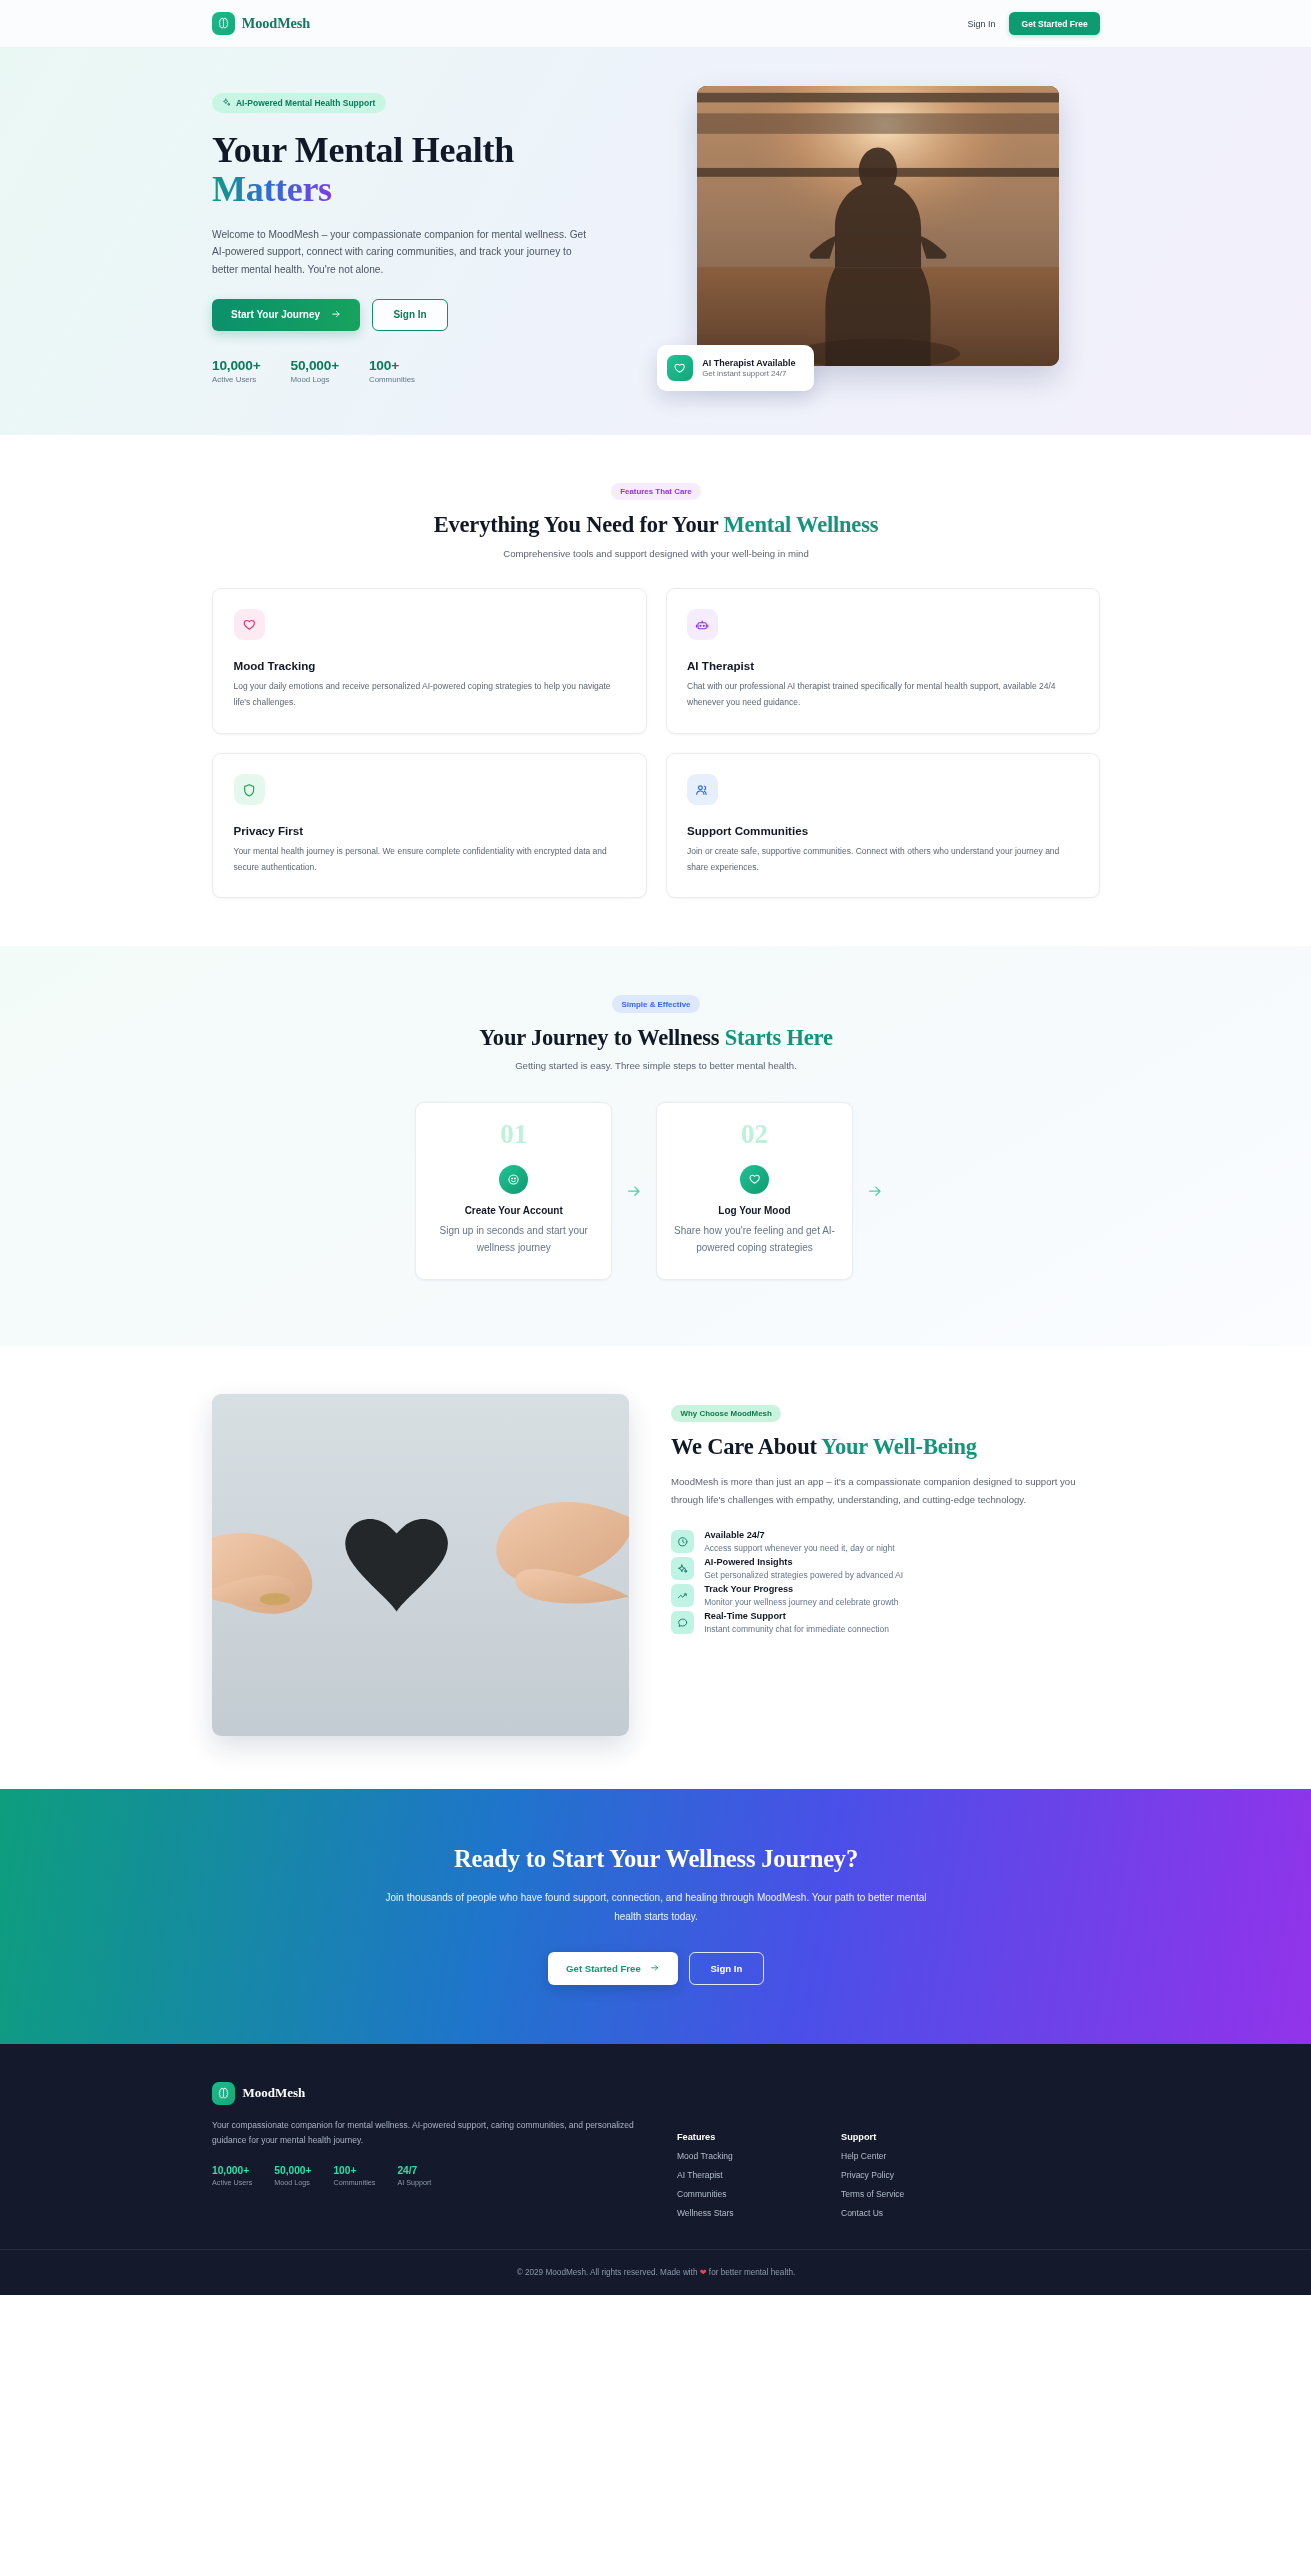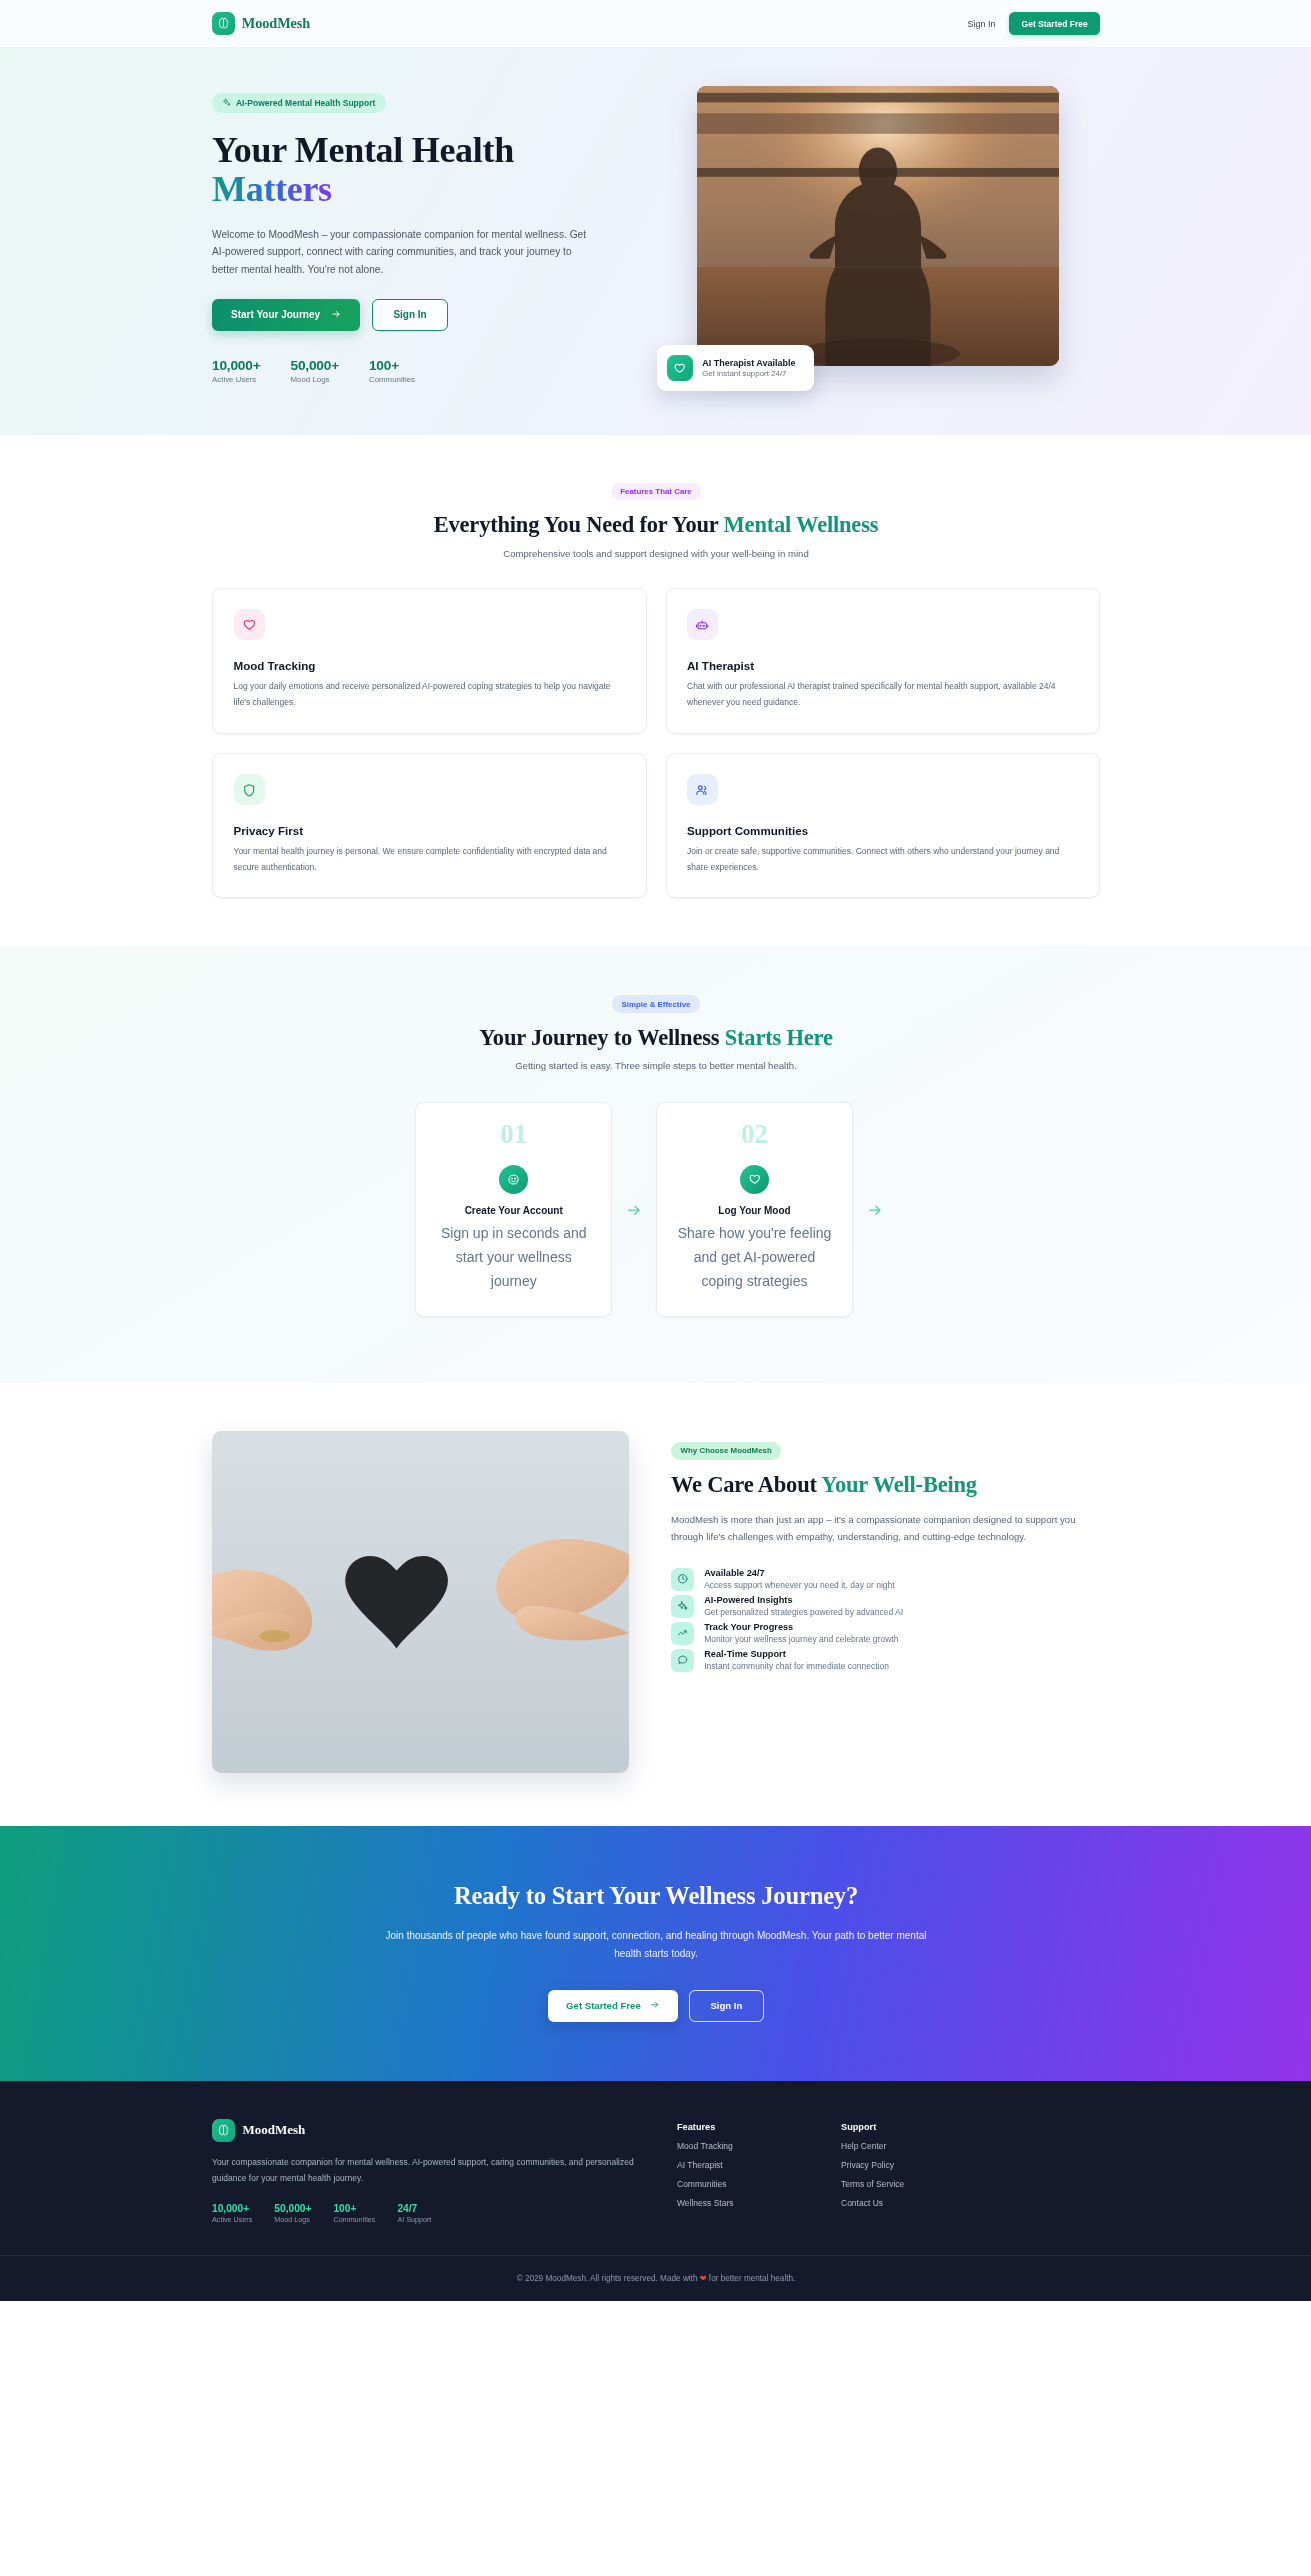--- a/index.html
+++ b/index.html
@@ -125,21 +125,21 @@
     width:197px; padding:18px 15px 23px; text-align:center;
     box-shadow:0 0.7px 2px rgba(16,24,40,.05);
   }
   .step-num { font-family:"Liberation Serif", serif; font-size:27px; font-weight:700; color:#bdf0dd; line-height:1; }
   .step-ic {
     width:29px; height:29px; border-radius:50%; margin:16.4px auto 0;
     background:linear-gradient(135deg,#1fc495,#0f9a70);
     display:flex; align-items:center; justify-content:center;
   }
   .step-title { font-size:10px; font-weight:700; color:#111827; margin-top:11px; }
-  .step-desc { font-size:14px; line-height:1.7; color:#64748b; margin-top:6.1px; }
+  .step-desc { font-size:10px; line-height:1.7; color:#64748b; margin-top:6.1px; }
   .step-arrow { display:flex; align-items:center; padding:0 13.7px; color:#4fd1a5; }
 
   
   .why-sec { padding:48px 0 53px; background:#fff; }
   .why-inner { width:888px; margin:0 auto; display:flex; gap:42px; align-items:flex-start; }
   .why-img {
     width:417px; height:342px; border-radius:9px; overflow:hidden;
     box-shadow:0 11px 27px rgba(23,37,84,.14);
   }
   .why-right { flex:1; padding-top:11px; }
@@ -173,21 +173,21 @@
   
   .footer { background:#141a2b; color:#cbd5e1; padding:38px 0 0; }
   .f-inner { width:888px; margin:0 auto; display:flex; gap:41px; }
   .f-left { width:424px; }
   .f-brand { display:flex; align-items:center; gap:7.5px; }
   .f-name { font-family:"Liberation Serif", serif; font-size:13px; font-weight:700; color:#fff; }
   .f-p { font-size:8.5px; line-height:1.85; color:#aab4c5; margin-top:13px; }
   .f-stats { display:flex; gap:22px; margin-top:16.4px; }
   .f-num { font-size:10.2px; font-weight:700; color:#2ee0a8; }
   .f-lbl { font-size:7.2px; color:#8d98ab; margin-top:1.4px; }
-  .f-col { min-width:123px; padding-top:2.7px; }
+  .f-col { min-width:123px; padding-top:2.7px;margin-top:48px; }
   .f-h { font-size:9.2px; font-weight:700; color:#fff; }
   .f-link { display:block; font-size:8.5px; color:#b4bdcc; text-decoration:none; margin-top:9px; }
   .f-bottom { border-top:0.7px solid #242c42; margin-top:31px; padding:15px 0 18px; text-align:center; }
   .f-copy { font-size:8.2px; color:#8d98ab; }
   .heart { color:#ef4444; }
 </style>
 </head>
 <body>
 
 <header class="nav">

